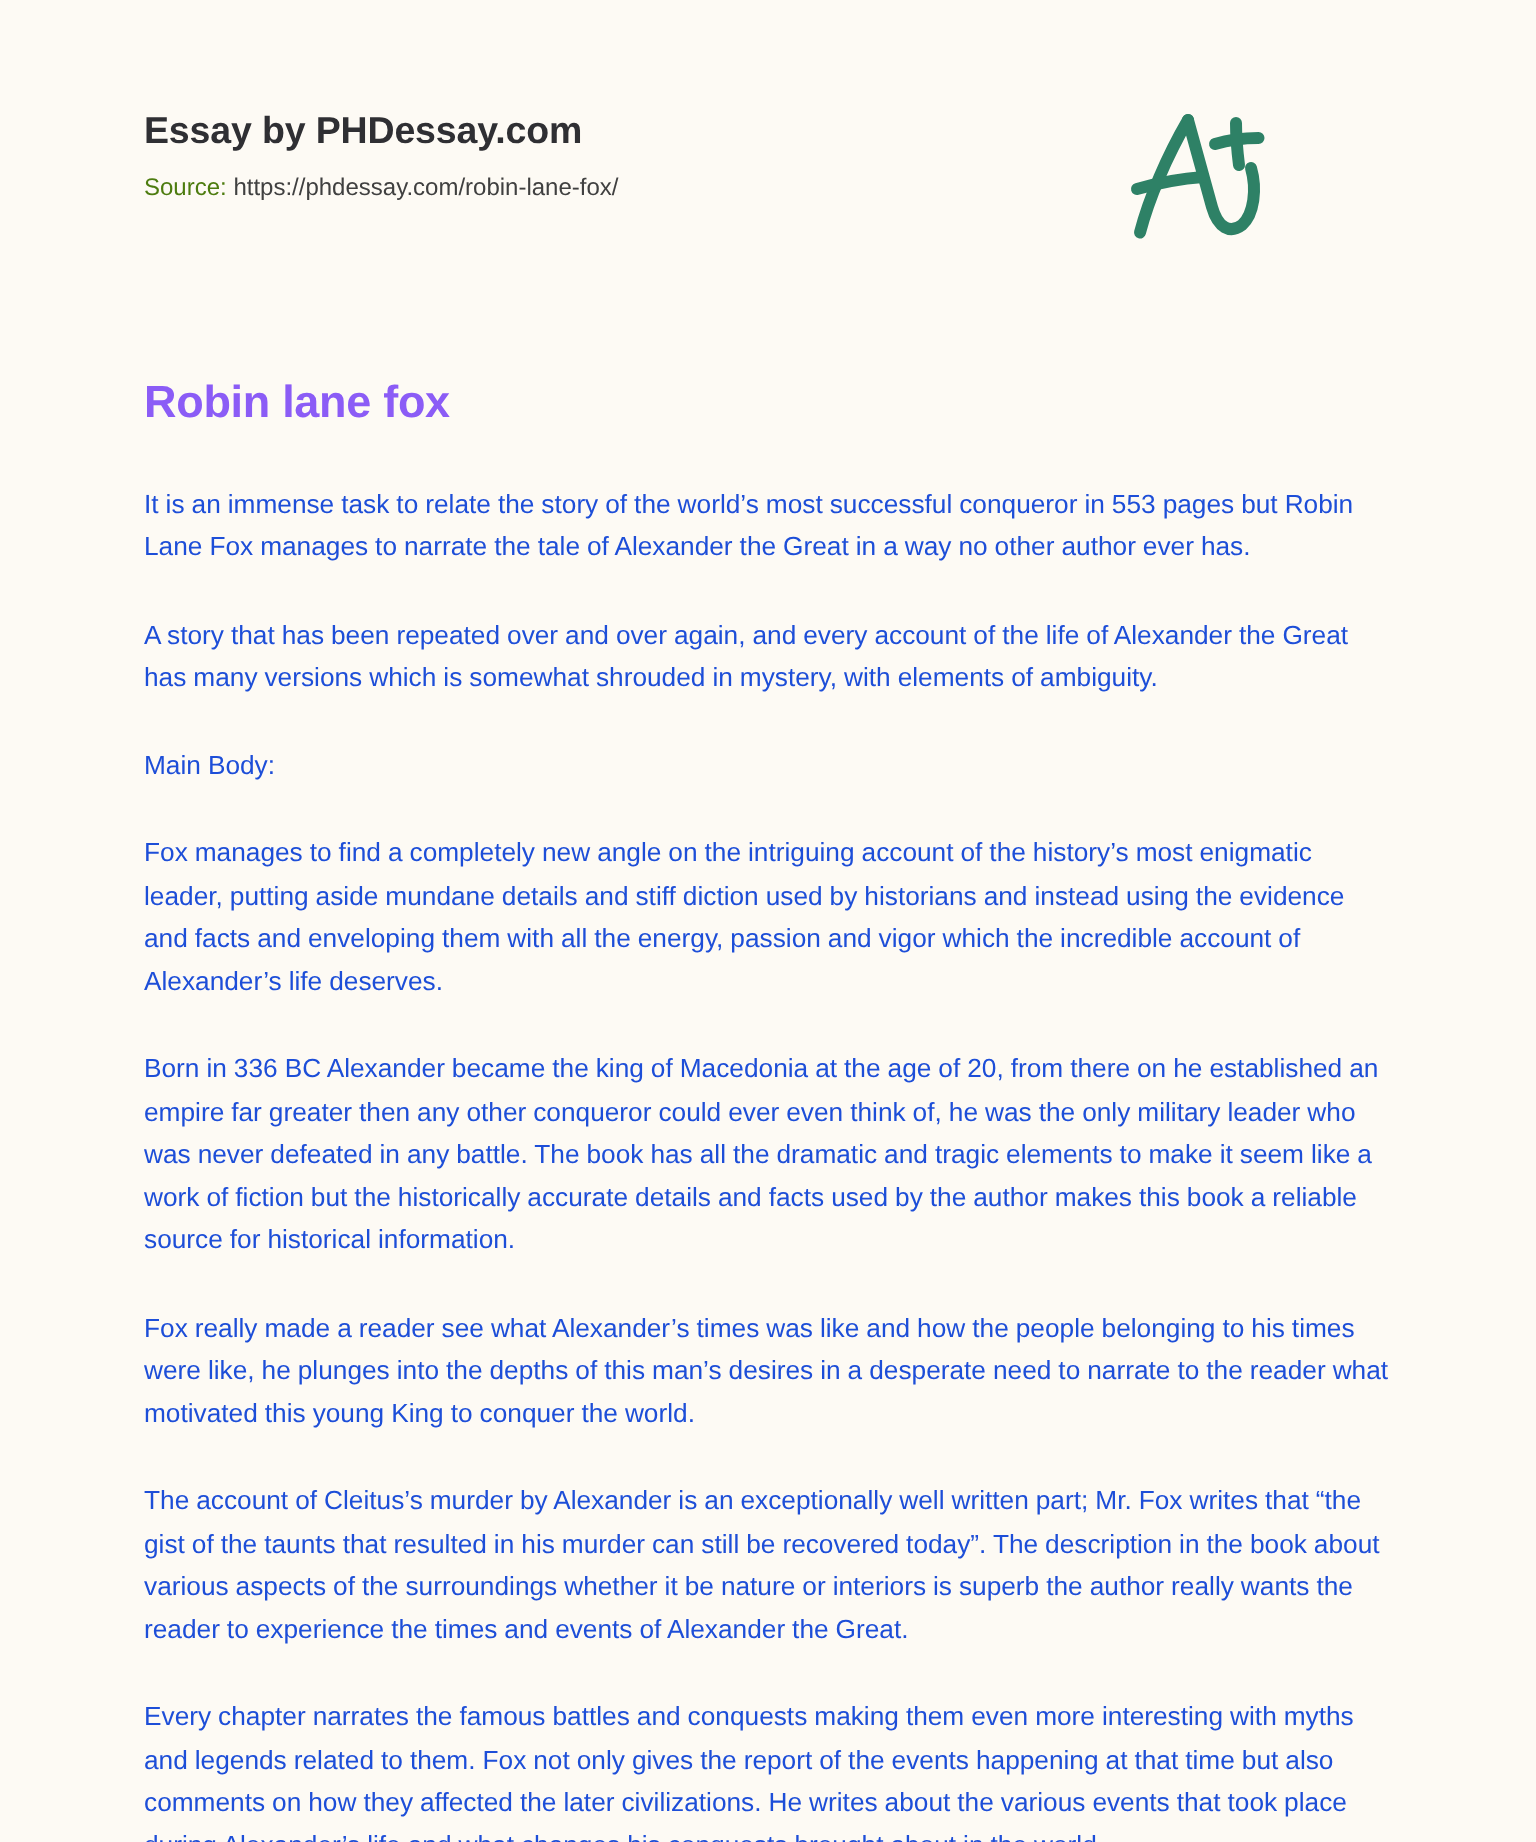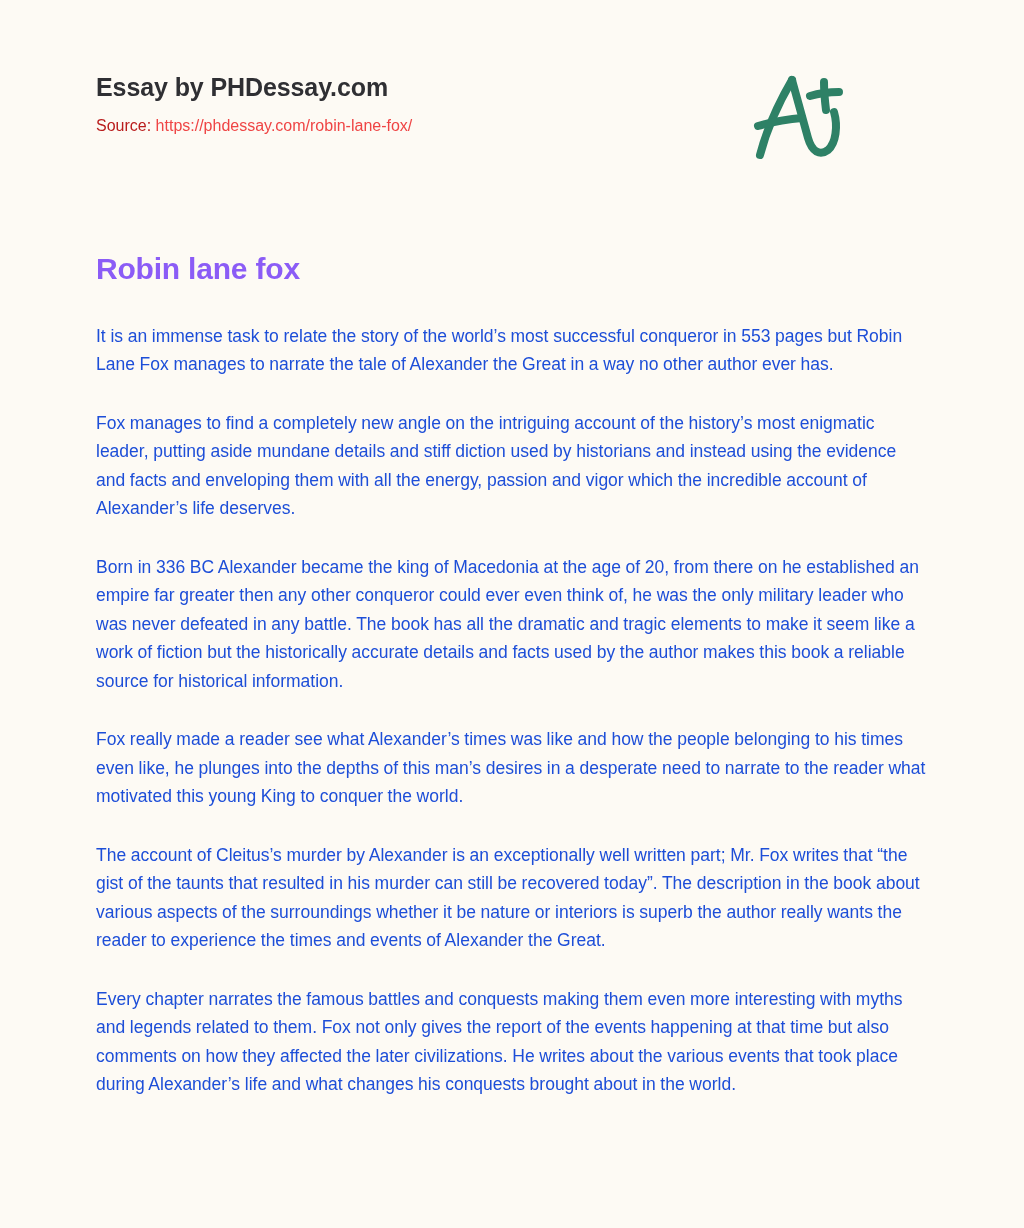--- a/index.html
+++ b/index.html
@@ -37,24 +37,24 @@
     margin: 0;
   }
   .source-line {
     margin-top: 14px;
     font-size: 16px;
     line-height: 1.3;
     color: #8b8b88;
     white-space: nowrap;
   }
   .source-label {
-    color: #b91c1c;
+    color: #4d7c0f;
   }
   .source-url {
-    color: #ef4444;
+    color: #404040;
     text-decoration: none;
   }
 
   .logo {
     position: absolute;
     top: 58px;
     right: 78px;
     width: 110px;
     height: 110px;
   }
@@ -113,22 +113,24 @@
         </g>
       </svg>
     </div>
   </div>
 
   <div class="article">
     <h2 class="article-title">Robin lane fox</h2>
 
     <div>
       <p class="para">It is an immense task to relate the story of the world’s most successful conqueror in 553 pages but Robin Lane Fox manages to narrate the tale of Alexander the Great in a way no other author ever has.</p>
+      <p class="para">A story that has been repeated over and over again, and every account of the life of Alexander the Great has many versions which is somewhat shrouded in mystery, with elements of ambiguity.</p>
+      <p class="para">Main Body:</p>
       <p class="para"> Fox manages to find a completely new angle on the intriguing account of the history’s most enigmatic leader, putting aside mundane details and stiff diction used by historians and instead using the evidence and facts and enveloping them with all the energy, passion and vigor which the incredible account of Alexander’s life deserves.</p>
       <p class="para">Born in 336 BC Alexander became the king of Macedonia at the age of 20, from there on he established an empire far greater then any other conqueror could ever even think of, he was the only military leader who was never defeated in any battle. The book has all the dramatic and tragic elements to make it seem like a work of fiction but the historically accurate details and facts used by the author makes this book a reliable source for historical information.</p>
-      <p class="para">Fox really made a reader see what Alexander’s times was like and how the people belonging to his times even like, he plunges into the depths of this man’s desires in a desperate need to narrate to the reader what motivated this young King to conquer the world.</p>
+      <p class="para">Fox really made a reader see what Alexander’s times was like and how the people belonging to his times were like, he plunges into the depths of this man’s desires in a desperate need to narrate to the reader what motivated this young King to conquer the world.</p>
       <p class="para">The account of Cleitus’s murder by Alexander is an exceptionally well written part; Mr. Fox writes that “the gist of the taunts that resulted in his murder can still be recovered today”. The description in the book about various aspects of the surroundings whether it be nature or interiors is superb the author really wants the reader to experience the times and events of Alexander the Great.</p>
       <p class="para">Every chapter narrates the famous battles and conquests making them even more interesting with myths and legends related to them. Fox not only gives the report of the events happening at that time but also comments on how they affected the later civilizations. He writes about the various events that took place during Alexander’s life and what changes his conquests brought about in the world.</p>
 
     </div>
   </div>
 
 </div>
 
 </body></html>

